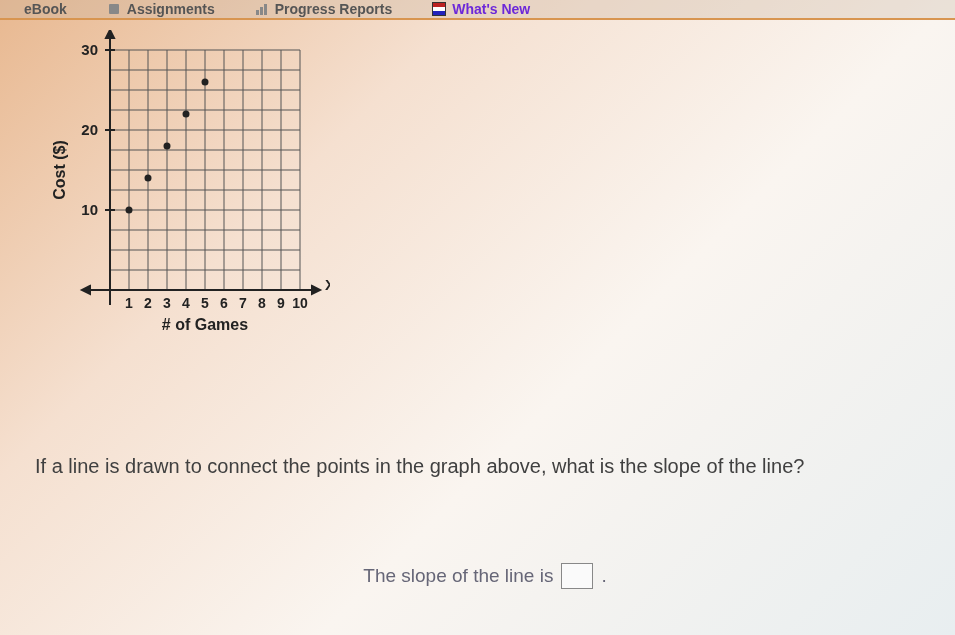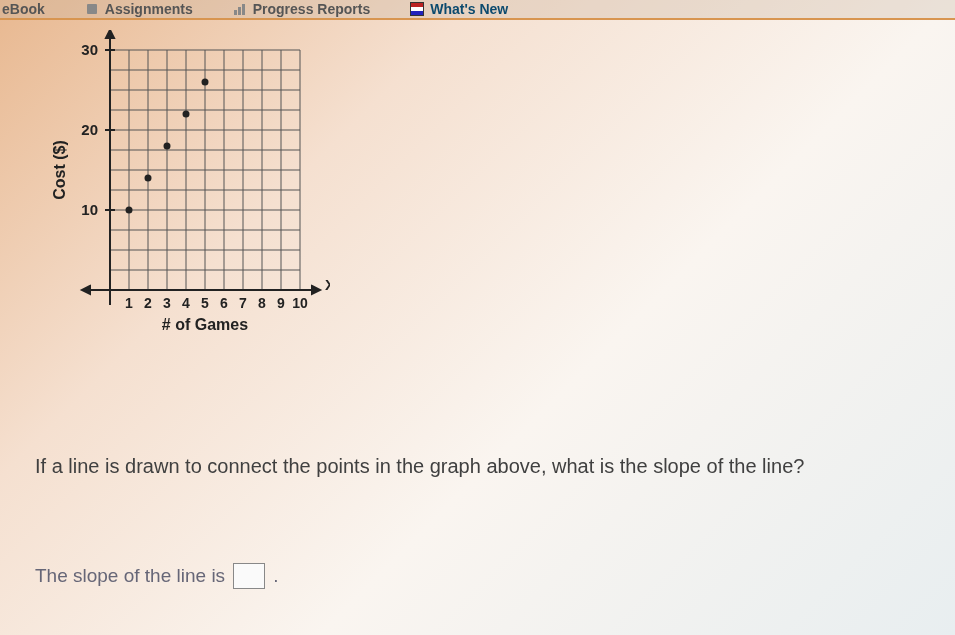--- a/index.html
+++ b/index.html
@@ -8,31 +8,31 @@
       height: 635px;
       font-family: Arial, sans-serif;
       background: linear-gradient(135deg, #e8b890 0%, #f5e0d0 30%, #faf5f0 60%, #e8eef0 100%);
       overflow: hidden;
       position: relative;
     }
     .navbar {
       height: 20px;
       display: flex;
       align-items: center;
-      padding: 0 2px;
+      padding: 0 24px;
       gap: 40px;
       background: rgba(200,180,160,0.3);
       font-size: 14px;
       font-weight: bold;
       color: #555;
       border-bottom: 2px solid #d89550;
     }
     .nav-item { display: flex; align-items: center; gap: 6px; }
     .nav-icon { width: 14px; height: 14px; display: inline-block; }
-    .whats-new { color: #0c4a6e; }
+    .whats-new { color: #6d28d9; }
     .flag-icon { background: linear-gradient(to bottom, #b22 33%, #fff 33%, #fff 66%, #22b 66%); border: 1px solid #333; }
     .chart-container {
       position: absolute;
       left: 50px;
       top: 30px;
       width: 270px;
     }
     .chart-svg { display: block; }
     .question-area {
       position: absolute;
@@ -46,20 +46,21 @@
       font-weight: 500;
       color: #404040;
     }
     .answer-line {
       margin-top: 85px;
       font-size: 19px;
       color: #667;
       display: flex;
       align-items: center;
       gap: 8px;
+      justify-content: center;
     }
     .answer-input {
       width: 32px;
       height: 26px;
       border: 1px solid #888;
       background: #fafafa;
       text-align: center;
       font-size: 16px;
     }
   </style>

